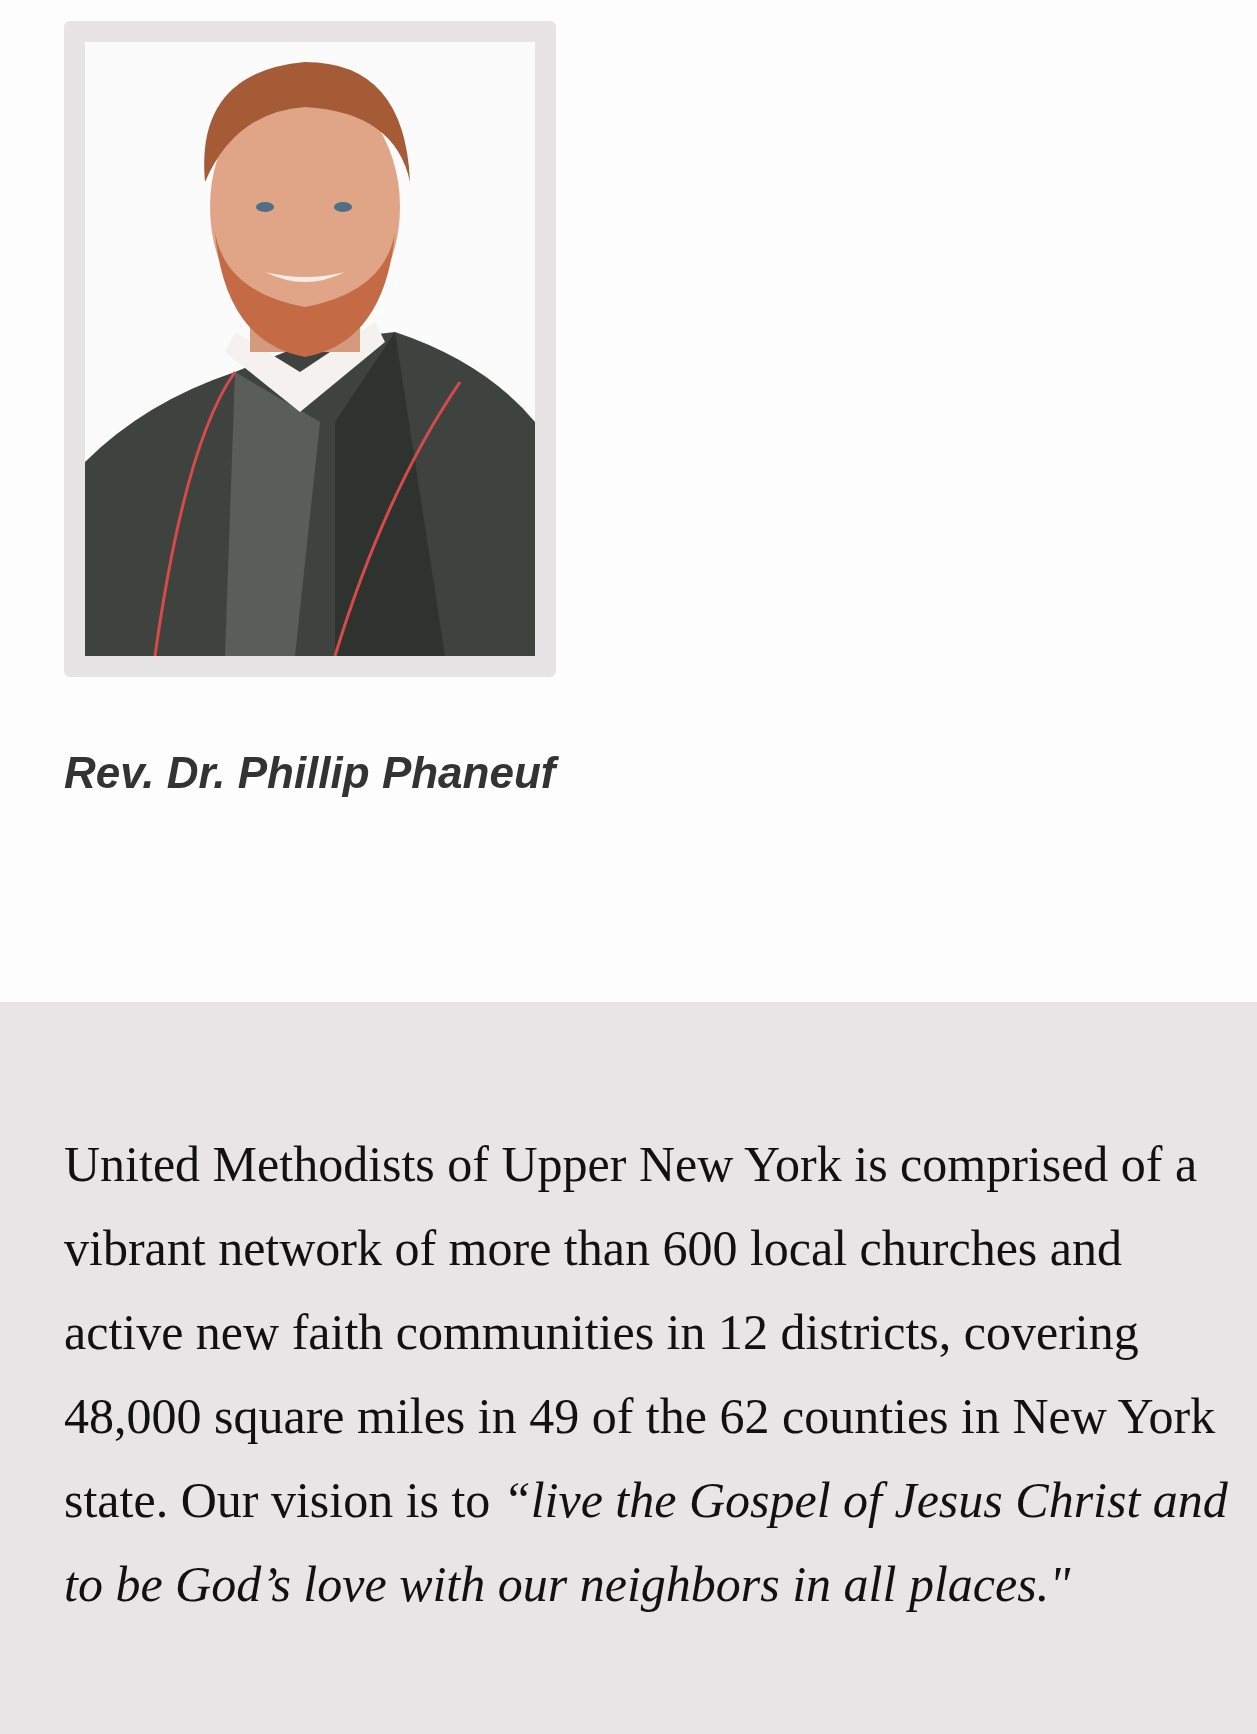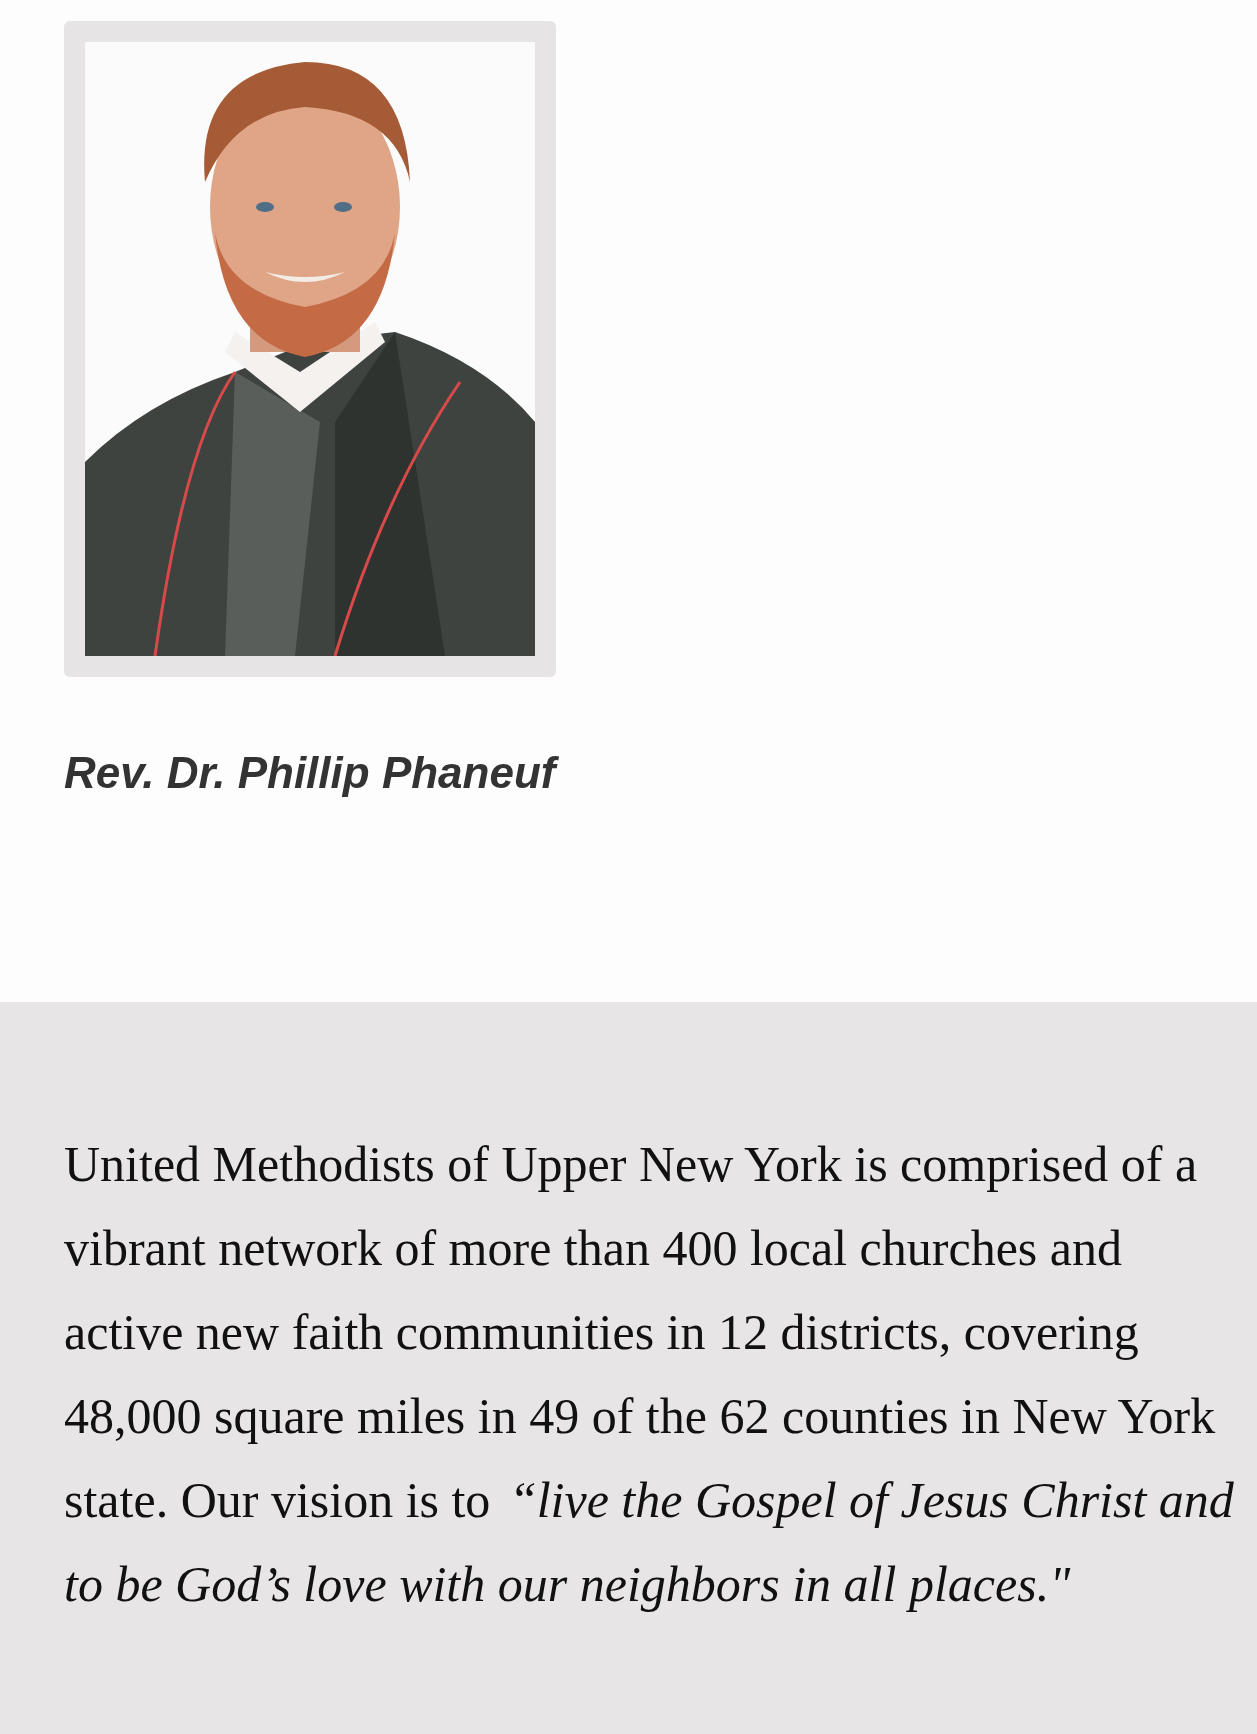--- a/index.html
+++ b/index.html
@@ -32,21 +32,21 @@
     .bottom {
       position: absolute; left: 0; top: 1002px;
       width: 1257px; height: 732px; background: #e7e5e6;
     }
     .para {
       position: absolute; left: 64px; top: 120px; width: 1170px;
       font-family: "Liberation Serif", serif;
       font-size: 50px; line-height: 84px; color: #111111;
       margin: 0;
     }
-    .para em { font-style: italic; margin-left: 6px; }
+    .para em { font-style: italic; }
   </style>
 </head>
 <body>
 
 <div class="top">
   <div class="frame">
     <div class="photo" title="Portrait of Rev. Dr. Phillip Phaneuf in clerical robe">
       <svg viewBox="0 0 450 614" xmlns="http://www.w3.org/2000/svg">
         <rect width="450" height="614" fill="#fbfbfc"></rect>
 
@@ -70,14 +70,14 @@
         <ellipse cx="258" cy="165" rx="9" ry="5" fill="#506e86"></ellipse>
 
         <path d="M180 230 Q220 250 260 230 Q220 240 180 230 Z" fill="#f3ece6"></path>
       </svg>
     </div>
   </div>
   <div class="name">Rev. Dr. Phillip Phaneuf</div>
 </div>
 
 <div class="bottom">
-  <p class="para"><span>United Methodists of Upper New York is comprised of a vibrant network of more than 400 local churches and active new faith communities in 12 districts, covering 48,000 square miles in 49 of the 62 counties in New York state. Our vision is to </span><em>“live the Gospel of Jesus Christ and to be God’s love with our neighbors in all places."</em></p>
+  <p class="para"><span>United Methodists of Upper New York is comprised of a vibrant network of more than 600 local churches and active new faith communities in 12 districts, covering 48,000 square miles in 49 of the 62 counties in New York state. Our vision is to </span><em>“live the Gospel of Jesus Christ and to be God’s love with our neighbors in all places."</em></p>
 </div>
 
 </body></html>

